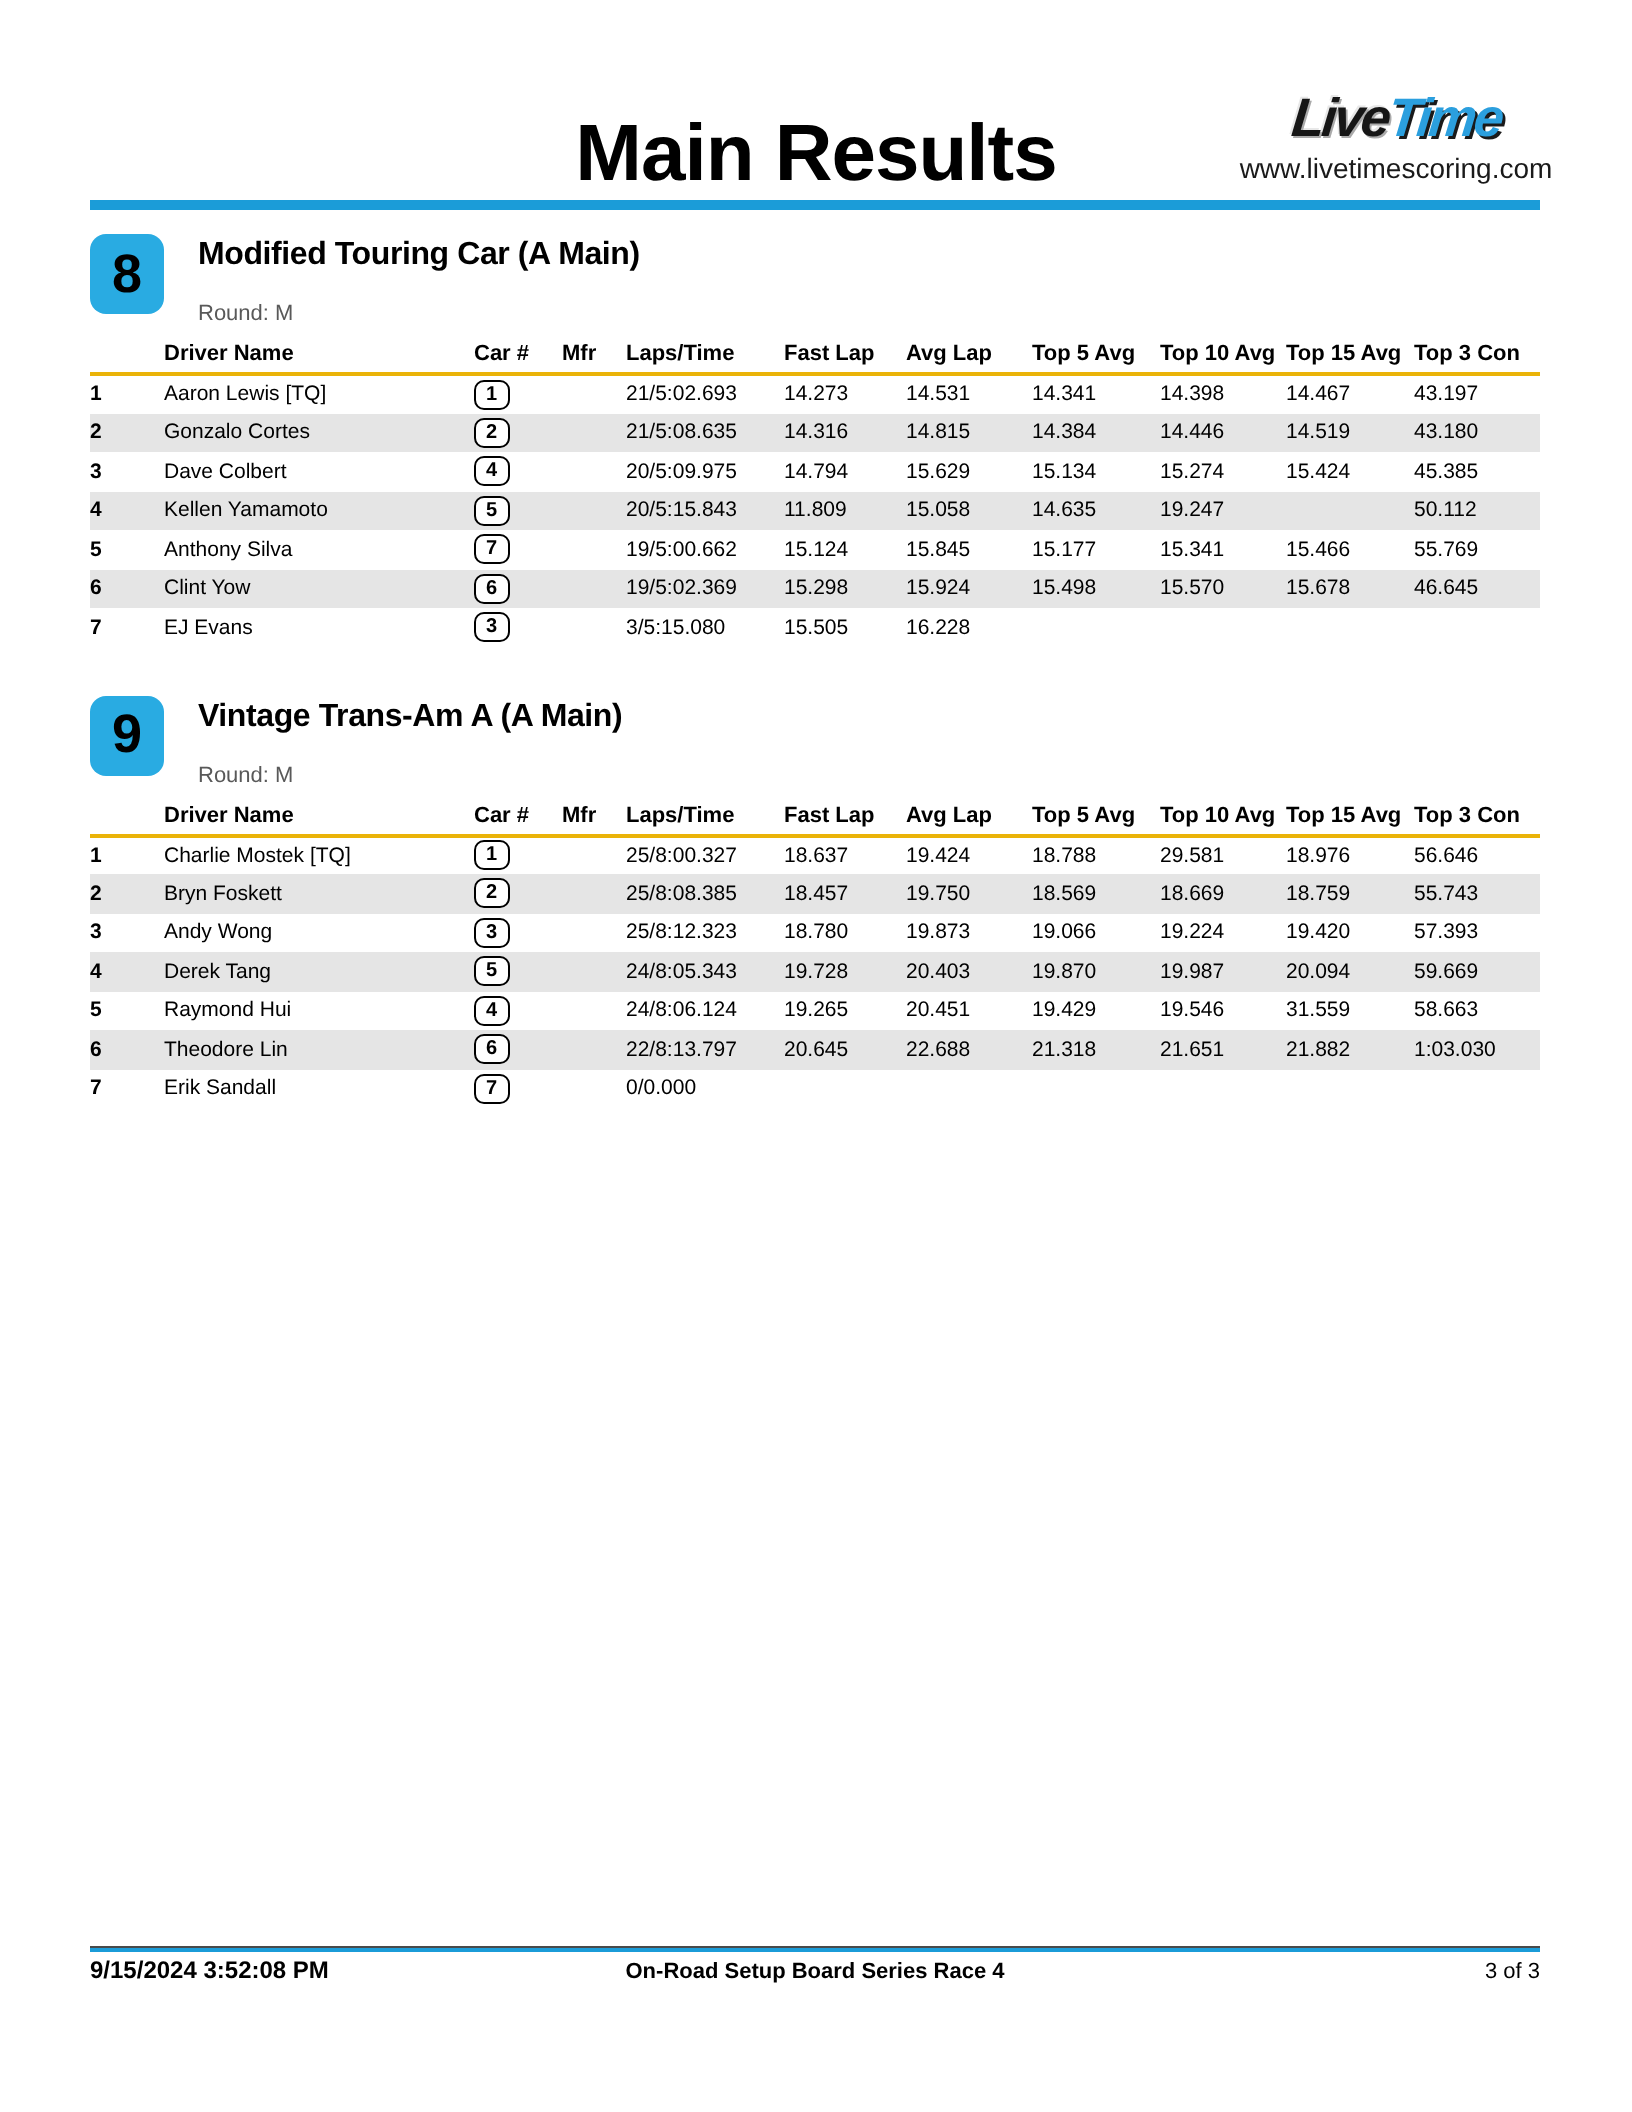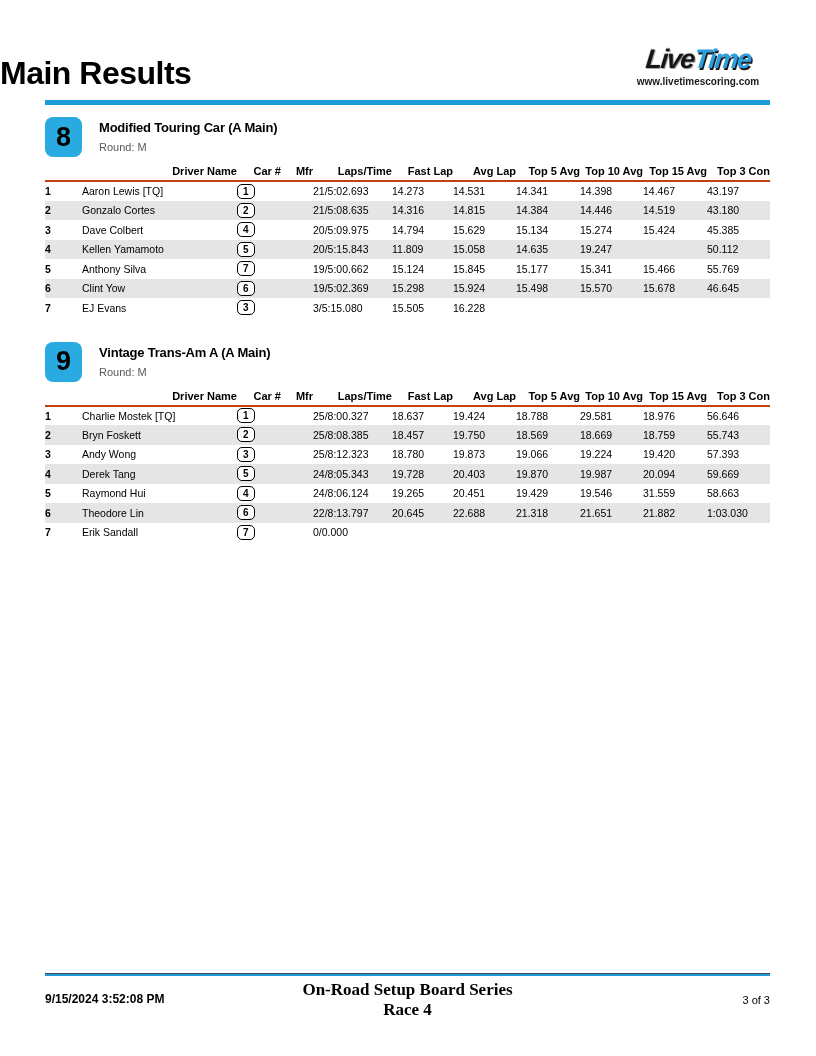--- a/index.html
+++ b/index.html
@@ -15,63 +15,63 @@
     font-family:"Liberation Sans",sans-serif;
     color:#000;
     position:relative;
     overflow:hidden;
   }
   .page{position:absolute;inset:0;background:#fff;}
 
   
   .page-title{
     position:absolute;top:55px;left:0;right:0;
-    text-align:left;
-    font-size:32px;font-weight:700;letter-spacing:-0.5px;
+    text-align:center;
+    font-size:40px;font-weight:700;letter-spacing:-0.5px;
   }
   .logo{
     position:absolute;top:44px;right:38px;width:160px;
     text-align:center;
   }
   .brand{
     font-style:italic;font-weight:800;font-size:27px;letter-spacing:-1.5px;
     display:inline-block;transform:skewX(-6deg);
     white-space:nowrap;
   }
   .brand-live{color:#161616;text-shadow:1px 1px 0 #aaa,-1px -1px 0 #e8e8e8;}
   .brand-time{color:var(--logo-blue);text-shadow:1.5px 1.5px 0 #1a1a1a;}
-  .logo-site{font-size:10px;font-weight:700;color:#1a1a1a;margin-top:1px;}
+  .logo-site{font-size:14px;font-weight:400;color:#1a1a1a;margin-top:1px;}
 
   .top-rule{
     position:absolute;top:100px;left:45px;width:725px;height:5px;
     background:var(--accent);
   }
 
   
   .content{position:absolute;top:112px;left:45px;width:725px;}
   .race-section{margin-bottom:24px;}
   .sec-head{display:flex;align-items:flex-start;margin-top:5px;}
   .sec-badge{
     width:37px;height:40px;border-radius:8px;
     background:var(--badge);
     color:#000;font-size:27px;font-weight:700;
     display:flex;align-items:center;justify-content:center;
     flex:0 0 auto;
   }
   .sec-titles{margin-left:17px;padding-top:1px;}
-  .sec-title{font-size:13px;font-weight:700;line-height:20px;letter-spacing:-0.2px;}
-  .sec-round{font-size:11px;color:#595959;margin-top:3px;}
+  .sec-title{font-size:16px;font-weight:700;line-height:20px;letter-spacing:-0.2px;}
+  .sec-round{font-size:11px;color:#595959;margin-top:13px;}
 
   table.results{
     width:725px;margin-top:6px;
     border-collapse:collapse;table-layout:fixed;
   }
   table.results th{
-    text-align:right;font-size:11px;font-weight:700;
-    padding:2px 0 3px 0;border-bottom:2px solid #c2410c;
+    text-align:left;font-size:11px;font-weight:700;
+    padding:2px 0 3px 0;border-bottom:2px solid #eab308;
     white-space:nowrap;
     margin-left:48px;
   }
   table.results td{
     font-size:10.5px;height:19.5px;padding:0;
     white-space:nowrap;overflow:hidden;vertical-align:middle;
   }
   table.results tr.stripe td{background:var(--stripe);}
   td.c-pos{font-weight:700;padding-left:3px;}
   .car-badge{
@@ -80,24 +80,24 @@
     font-size:10px;font-weight:700;line-height:13px;text-align:center;
   }
 
   
   .footer-rule{
     position:absolute;top:973px;left:45px;width:725px;height:3px;
     background:linear-gradient(#4a4a4a 35%,var(--accent) 35%);
   }
   .footer-row{
     position:absolute;top:978px;left:45px;width:725px;
-    display:flex;align-items:center;gap:48px;
+    display:flex;align-items:flex-end;gap:48px;
   }
   .footer-left{flex:1;text-align:left;font-size:12px;font-weight:700;}
-  .footer-center{flex:1.2;text-align:center;font-size:17px;font-weight:700;padding-top:2px;font-family:Liberation Serif, serif;}
+  .footer-center{flex:1.2;text-align:center;font-size:11px;font-weight:700;padding-top:2px;}
   .footer-right{flex:1;text-align:right;font-size:11px;font-weight:400;padding-top:2px;}
   .footer-dates{
     position:absolute;top:1059px;left:45px;width:725px;
     text-align:center;font-size:9px;font-weight:700;
   }
 </style>
 </head>
 <body>
 
 <div class="page">

